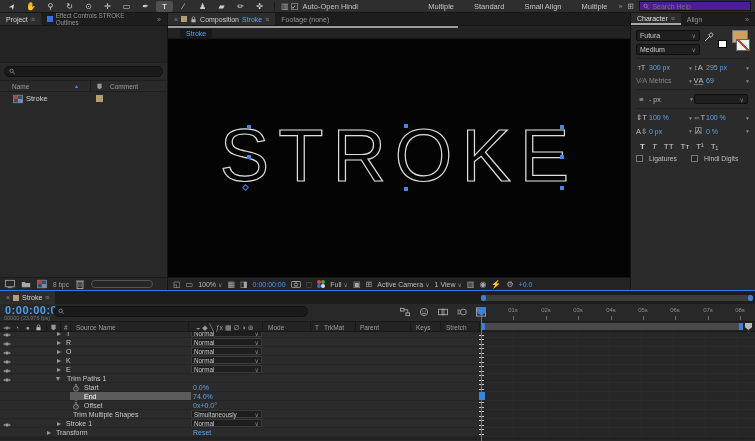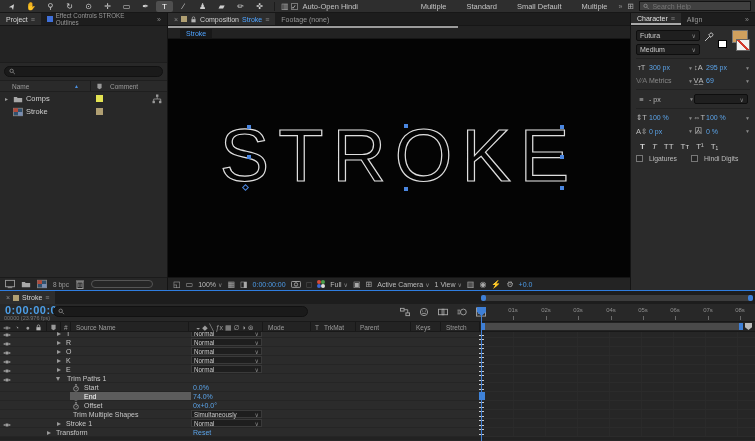--- a/index.html
+++ b/index.html
@@ -8,21 +8,21 @@
 
   
   .topbar { height:13px; background:#2e2e2e; border-bottom:1px solid #171717; display:flex; align-items:center; padding:0 4px; gap:2px; }
   .tool { width:17px; height:11px; display:flex; align-items:center; justify-content:center; color:#cfcfcf; font-size:8px; border-radius:2px; }
   .tool.sel { background:#4f4f4f; color:#fff; }
   .tool .rot { display:inline-block; transform:rotate(-55deg); }
   .tbsep { width:1px; height:9px; background:#1c1c1c; margin:0 4px; }
   .chk { width:7px; height:7px; background:#2a2a2a; border:1px solid #777; display:inline-flex; align-items:center; justify-content:center; color:#ddd; font-size:6px; margin-right:3px; }
   .tb-label { color:#c3c3c3; font-size:7.5px; }
   .ws { color:#c3c3c3; font-size:7.5px; padding:0 9px; }
-  .searchbox { display:flex; align-items:center; gap:3px; background:#404040; border:1px solid #141414; height:10px; width:112px; padding:0 3px; }
+  .searchbox { display:flex; align-items:center; gap:3px; background:#4c1d95; border:1px solid #141414; height:10px; width:112px; padding:0 3px; }
   .searchbox input { background:transparent; border:0; outline:0; color:#9a9a9a; font-size:7px; width:100%; }
 
   
   .mainrow { display:flex; height:277px; }
   .panel-tabs { height:13px; background:#1d1d1d; display:flex; align-items:stretch; font-size:7px; color:#969696; border-bottom:1px solid #161616; }
   .ptab { display:flex; align-items:center; gap:3px; padding:0 6px; }
   .ptab.active { background:#2d2d2d; color:#d6d6d6; }
   .menu-glyph { color:#8a8a8a; font-size:7px; letter-spacing:0; }
 
   
@@ -254,21 +254,21 @@
   <div class="tool">
       <span>✜</span>
     </div>
   <div class="tbsep"></div>
   <span class="gicon">▥</span>
   <span class="chk">✓</span>
   <span class="tb-label">Auto-Open Hindi</span>
   <div style="flex:1"></div>
   <span class="ws">Multiple</span>
   <span class="ws">Standard</span>
-  <span class="ws">Small Default</span>
+  <span class="ws">Small Align</span>
   <span class="ws">Multiple</span>
   <span class="menu-glyph">»</span>
   <span class="gicon" style="margin:0 3px">⊞</span>
   <div class="searchbox">
     <svg class="sic7">
         <use href="#i-search"></use>
       </svg>
     <input placeholder="Search Help" style="">
   </div>
 </div>
@@ -300,31 +300,20 @@
       </div>
     </div>
     <div class="proj-head">
       <span style="margin-left:12px">Name</span>
       <span style="position:absolute;left:74px;color:#4a90e2;font-size:5px">▲</span>
       <div class="vline" style="left:90px;background:#1c1c1c"></div>
       <svg class="sic7" style="position:absolute;left:96px;top:2px">
           <use href="#i-tag"></use>
         </svg>
       <span style="position:absolute;left:110px">Comment</span>
-    </div>
-    <div class="proj-row">
-      <span style="margin-left:4px;color:#9a9a9a;font-size:5px">►</span>
-      <svg class="sic" style="margin:0 3px 0 4px">
-          <use href="#i-folder"></use>
-        </svg>
-      <span>Comps</span>
-      <span class="sw" style="background:#e3e352"></span>
-      <svg class="sic" style="position:absolute;right:5px;top:2px">
-          <use href="#i-net"></use>
-        </svg>
     </div>
     <div class="proj-row">
       <svg class="sic" style="margin:0 3px 0 13px">
           <use href="#i-comp"></use>
         </svg>
       <span>Stroke</span>
       <span class="sw" style="background:#b09f72"></span>
     </div>
     <div class="proj-fill"></div>
     <div class="proj-footer">

